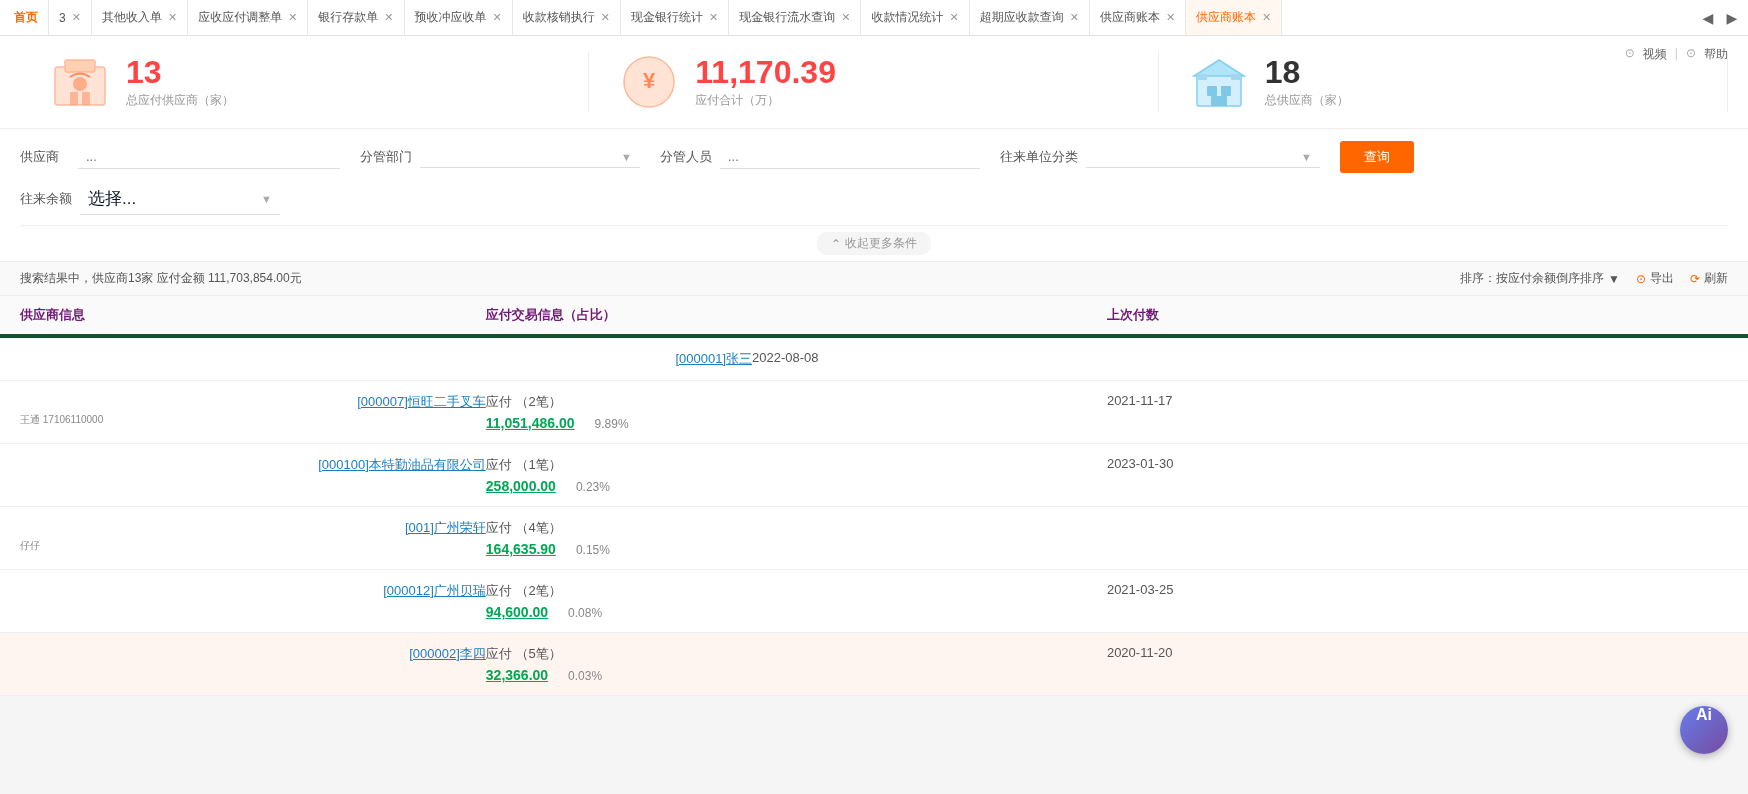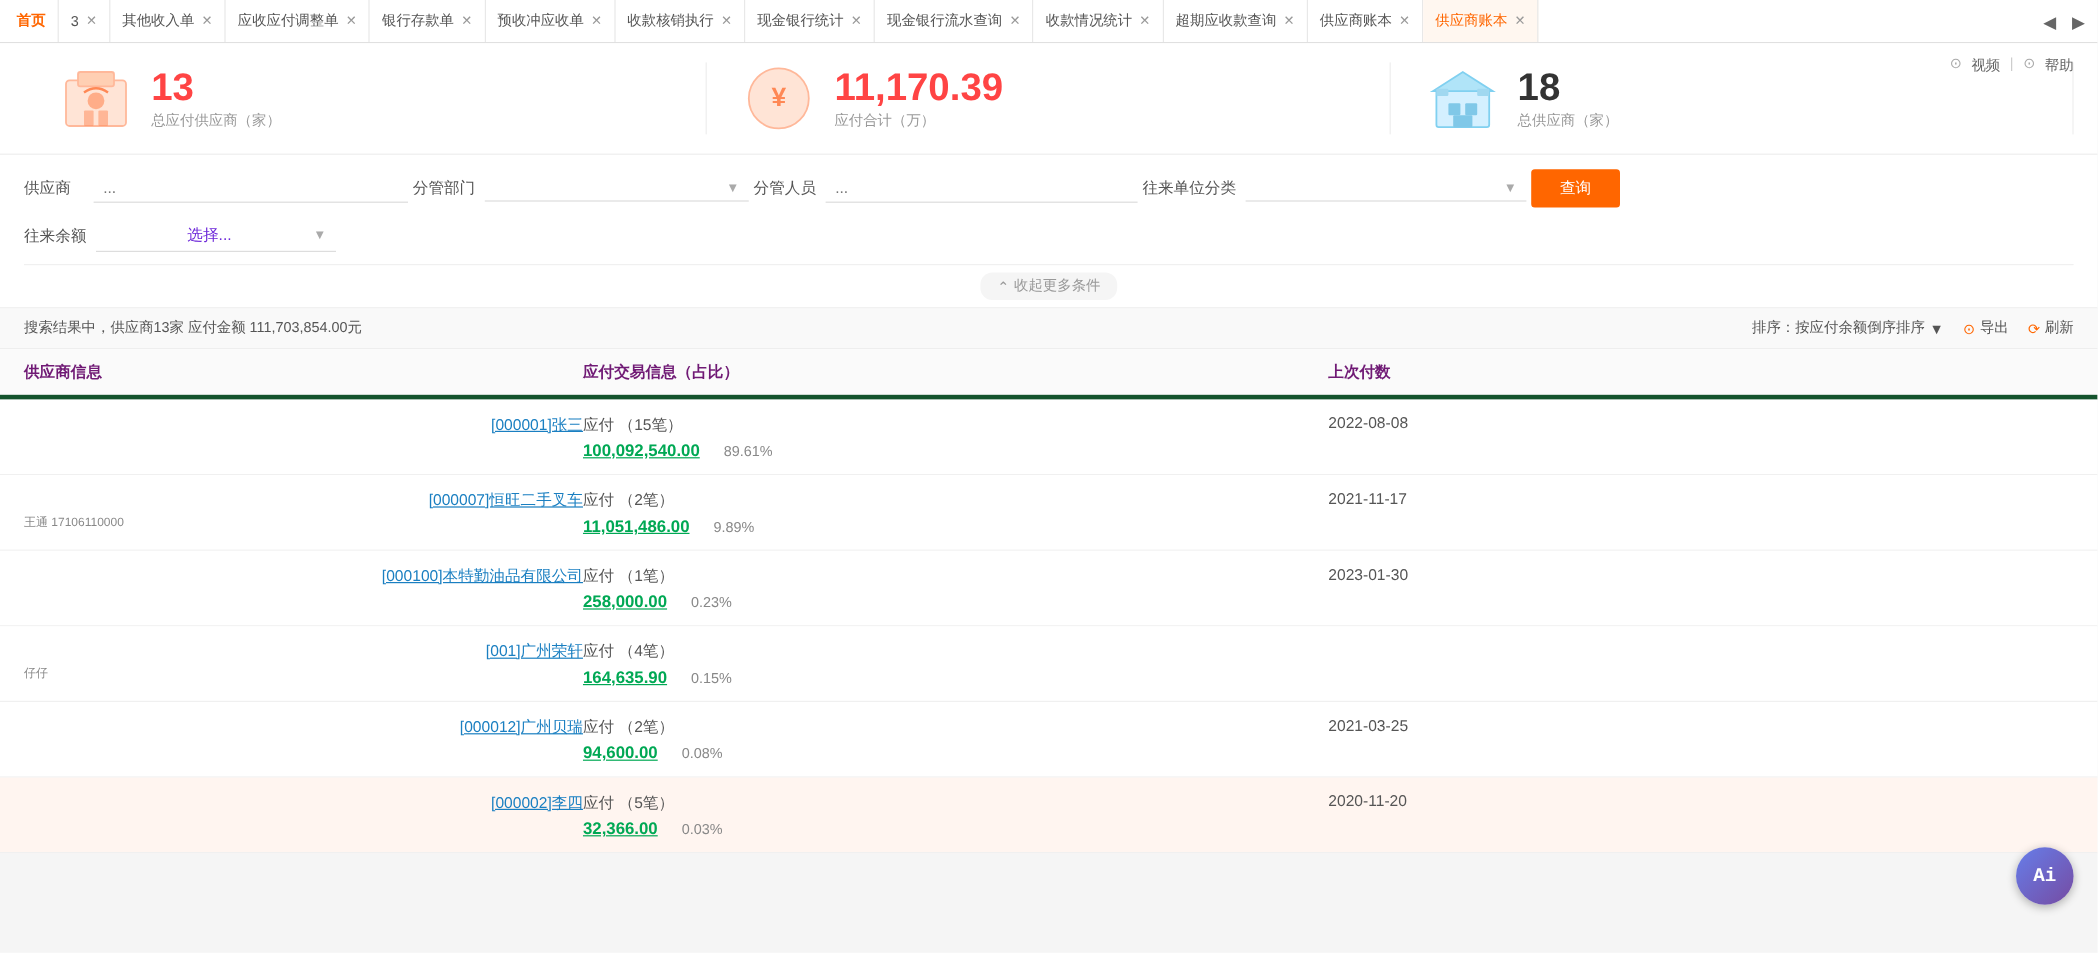--- a/index.html
+++ b/index.html
@@ -109,21 +109,21 @@
     
     .filter-bar {
       background: #fff;
       padding: 12px 20px 0;
       border-bottom: 1px solid #eee;
     }
     .filter-row {
       display: flex;
       align-items: center;
       margin-bottom: 10px;
-      gap: 4px;
+      gap: 20px;
     }
     .filter-item {
       display: flex;
       align-items: center;
       gap: 8px;
       flex: 1;
     }
     .filter-label {
       color: #555;
       font-size: 13px;
@@ -143,21 +143,21 @@
     }
     .filter-select {
       display: flex;
       align-items: center;
       border-bottom: 1px solid #ddd;
       padding: 4px 8px;
       flex: 1;
       cursor: pointer;
       min-width: 120px;
     }
-    .filter-select .placeholder { color: #6d28d9; flex: 1; font-size: 13px; text-align: center; }
+    .filter-select .placeholder { color: #0f172a; flex: 1; font-size: 17px; }
     .filter-select .arrow { color: #aaa; font-size: 11px; }
     .search-btn {
       background: #ff6600;
       color: #fff;
       border: none;
       padding: 7px 24px;
       border-radius: 3px;
       cursor: pointer;
       font-size: 13px;
       white-space: nowrap;
@@ -471,27 +471,20 @@
     <div class="col-supplier">供应商信息</div>
     <div class="col-transaction">应付交易信息（占比）</div>
     <div class="col-lastpay">上次付数</div>
     <div class="col-extra"></div>
   </div>
 
   <div class="table-row">
     <div class="col-supplier">
       <div class="supplier-link">[000001]张三</div>
     </div>
-    <div class="col-transaction">
-      <div class="txn-label">应付 （<span>15笔</span>）</div>
-      <div class="txn-row">
-        <span class="txn-amount">100,092,540.00</span>
-        <span class="txn-pct">89.61%</span>
-      </div>
-    </div>
     <div class="col-lastpay">
       <span class="date-text">2022-08-08</span>
     </div>
     <div class="col-extra"></div>
   </div>
 
   <div class="table-row">
     <div class="col-supplier">
       <div class="supplier-link">[000007]恒旺二手叉车</div>
       <div class="supplier-sub">王通  17106110000</div>
@@ -572,15 +565,15 @@
         <span class="txn-pct">0.03%</span>
       </div>
     </div>
     <div class="col-lastpay">
       <span class="date-text">2020-11-20</span>
     </div>
     <div class="col-extra"></div>
   </div>
 </div>
 
-<div style="position:fixed; right:20px; bottom:40px; background: linear-gradient(135deg,#667eea,#764ba2); color:#fff; border-radius:50%; width:48px; height:48px; display:flex; align-items:center; justify-content:center; font-weight:bold; font-size:16px; cursor:pointer; box-shadow: 0 2px 8px rgba(0,0,0,0.3); font-family: Liberation Mono, monospace;">
+<div style="position:fixed; right:20px; bottom:40px; background: linear-gradient(135deg,#667eea,#764ba2); color:#fff; border-radius:50%; width:48px; height:48px; display:flex; align-items:flex-start; justify-content:center; font-weight:bold; font-size:16px; cursor:pointer; box-shadow: 0 2px 8px rgba(0,0,0,0.3);">
   <span>Ai</span>
 </div>
 
 </body></html>

